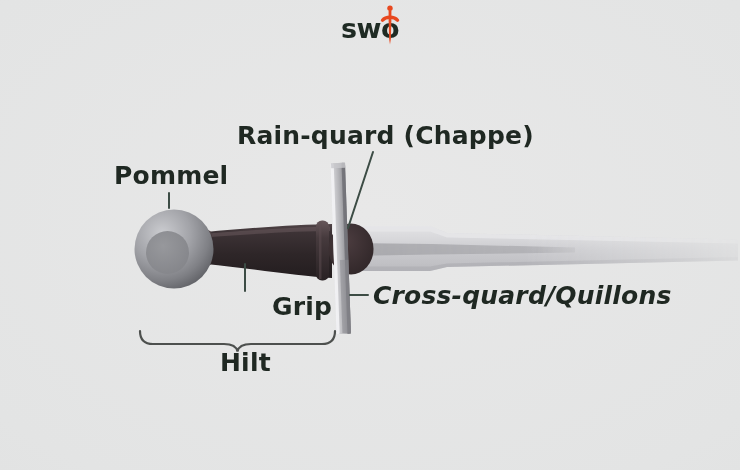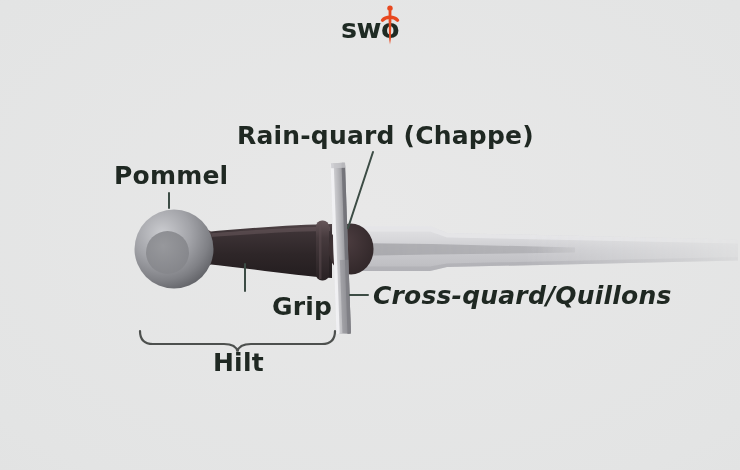--- a/index.html
+++ b/index.html
@@ -28,21 +28,21 @@
   
   .part-label{
     position:absolute;
     font-weight:bold;font-size:25px;letter-spacing:0.2px;
     color:#1f2822;white-space:nowrap;z-index:4;
   }
   .lbl-rain{left:237px;top:121px;}
   .lbl-pommel{left:114px;top:161px;text-align:right;}
   .lbl-grip{left:232px;top:292px;margin-left:40px;}
   .lbl-cross{left:373px;top:281px;font-style:italic;}
-  .lbl-hilt{left:213px;top:348px;}
+  .lbl-hilt{left:220px;top:348px;}
 </style>
 </head>
 <body>
 
 <div class="stage">
 
   <header class="logo">
     <span>sw</span>
     <span class="logo-o">
       <span class="o-char">o</span>

